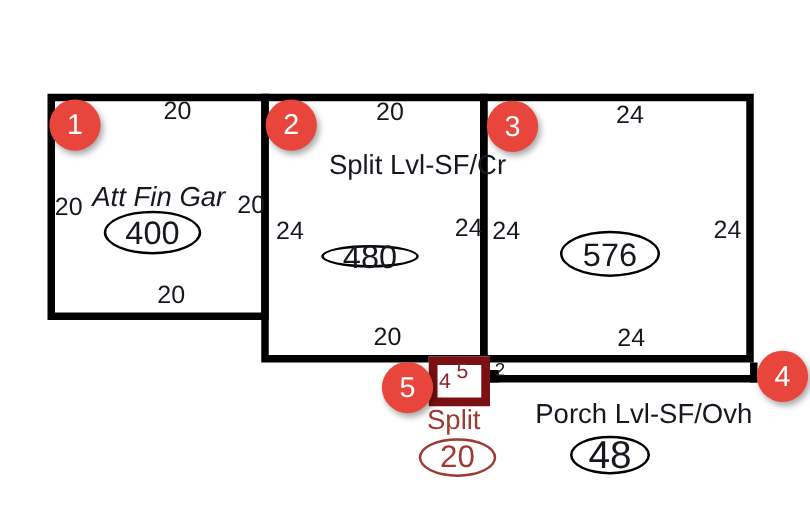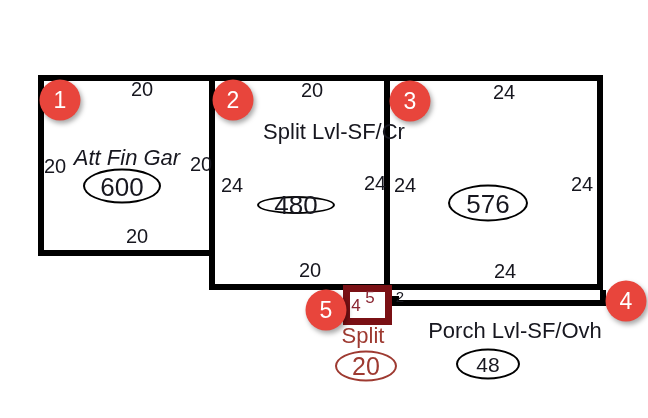--- a/index.html
+++ b/index.html
@@ -23,21 +23,21 @@
     border-bottom:6px solid #000;border-right:6px solid #000;z-index:1;
   }
   .strip-cap{position:absolute;left:390px;top:296px;width:9px;height:10px;background:#000;z-index:2;}
   .porch-square{
     position:absolute;box-sizing:border-box;left:343px;top:285px;width:49px;height:40px;
     border:7px solid #7a1014;background:#ffffff;z-index:3;
   }
   .porch-ink{color:#9e3a31;}
   .porch-dim{font-size:17px;line-height:1;color:#8a2430;z-index:6;}
   .porch-oval{border-color:#9e3a31;color:#9e3a31;font-size:25px;}
-  .ovh-oval{font-size:21px;}
+  .ovh-oval{font-size:31px;}
   .badge{
     position:absolute;transform:translate(-50%,-50%);
     width:41px;height:41px;border-radius:50%;background:#e8453c;
     color:#ffffff;font-size:23px;line-height:1;
     display:flex;align-items:center;justify-content:center;
     box-shadow:2px 3px 5px rgba(0,0,0,0.35);z-index:10;cursor:pointer;
   }
 </style>
 </head>
 <body>
@@ -50,21 +50,21 @@
 
   <div class="strip"></div>
   <div class="strip-cap"></div>
 
   <div class="porch-square"></div>
 
   <div class="ctr dim" style="left:142px;top:89px;">20</div>
   <div class="ctr arealabel" style="left:127px;top:158px;font-style:italic;">Att Fin Gar</div>
   <div class="ctr dim" style="left:55px;top:166px;">20</div>
   <div class="ctr dim" style="left:201px;top:164px;">20</div>
-  <div class="oval" style="left:122px;top:186px;width:78px;height:35px;">600</div>
+  <div class="oval" style="left:122px;top:186px;width:78px;height:35px;">400</div>
   <div class="ctr dim" style="left:137px;top:236px;">20</div>
 
   <div class="ctr dim" style="left:312px;top:90px;">20</div>
   <div class="ctr arealabel" style="left:305px;top:132px;margin-left:29px;">Split Lvl-SF/Cr</div>
   <div class="ctr dim" style="left:232px;top:185px;">24</div>
   <div class="ctr dim" style="left:375px;top:183px;">24</div>
   <div class="oval" style="left:296px;top:205px;width:78px;height:18px;">480</div>
   <div class="ctr dim" style="left:310px;top:270px;">20</div>
 
   <div class="ctr dim" style="left:504px;top:92px;">24</div>

